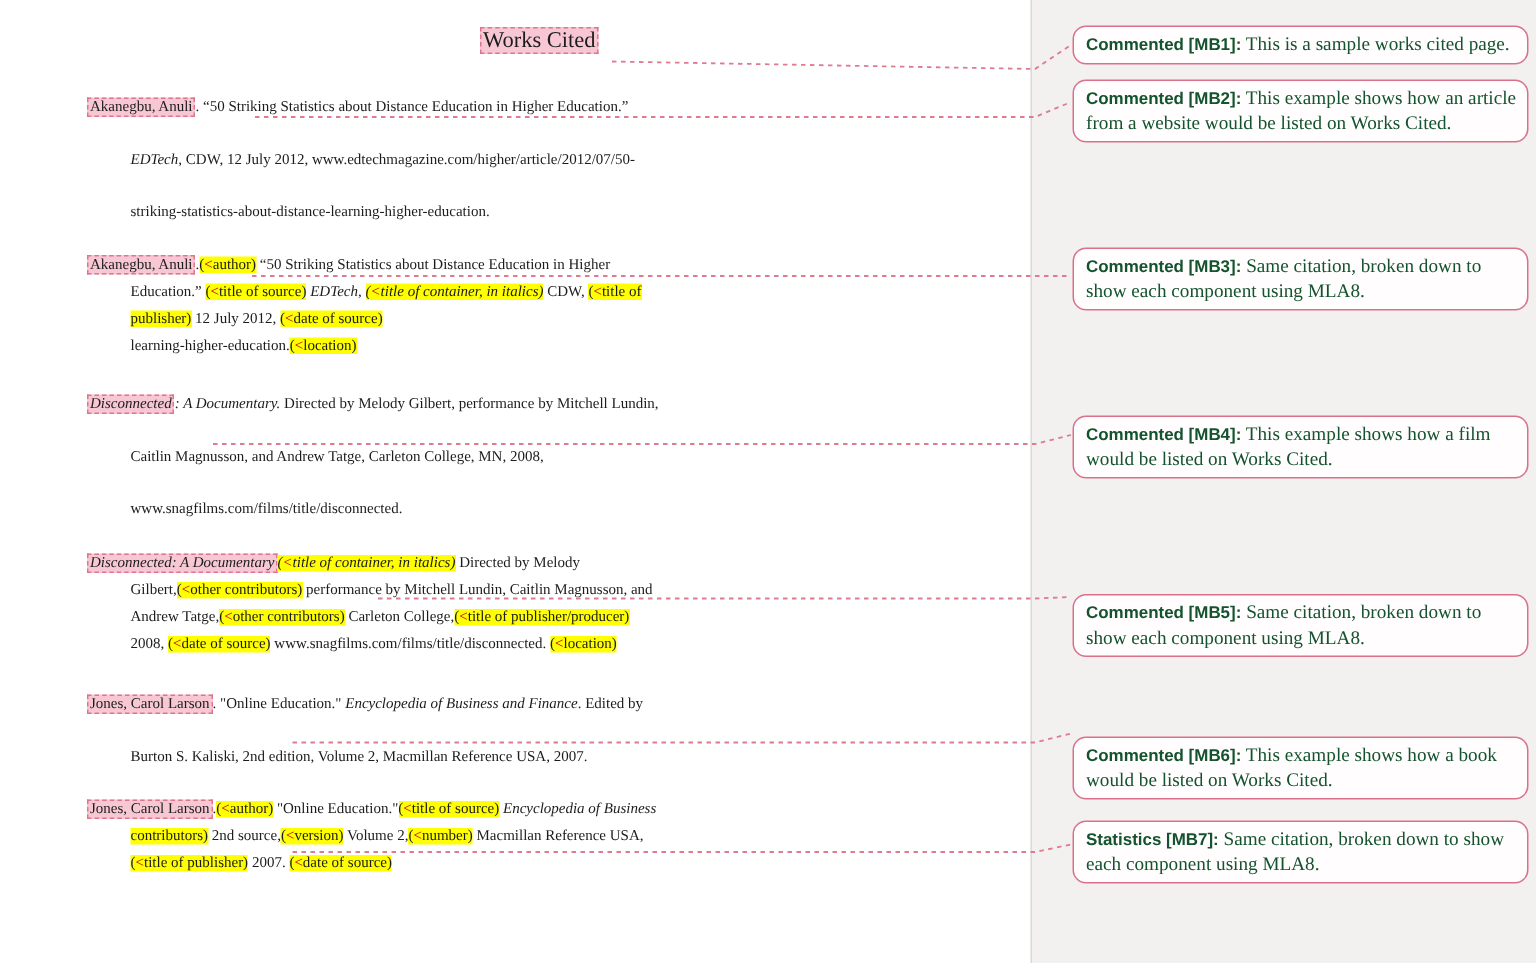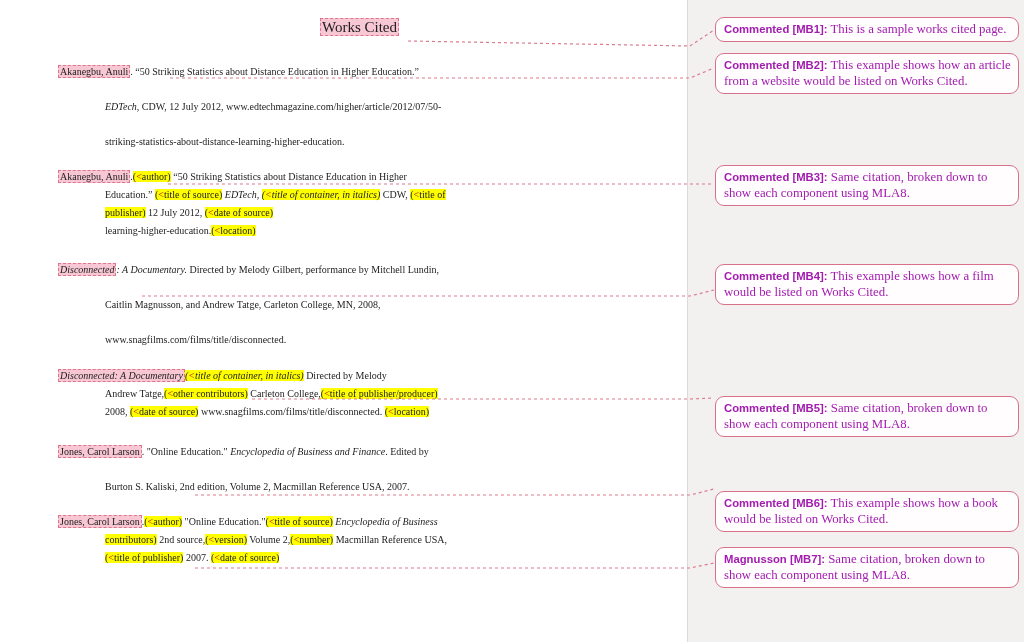--- a/index.html
+++ b/index.html
@@ -15,37 +15,37 @@
     position:absolute; left:0; top:0; width:687px; height:642px;
     background:#ffffff;
   }
   .doc-inner { padding:15px 26px 0 58px; }
   .title-line { text-align:center; height:24px; line-height:24px; font-size:15px; color:#1c1c1c; }
 
   .citation { }
   .c-double .line { height:35px; line-height:35px; }
   .c-single .line { height:18px; line-height:18px; }
   .line { white-space:pre; font-size:10px; color:#1c1c1c; }
-  .line.cont { margin-left:47px; }
+  .line.cont { margin-left:29px; }
 
   .it  { font-style:italic; }
   .hl-pink { background:#f7c8d3; border:1px dashed #df758d; padding:0 1px; }
   .hl-yel  { background:#ffff00; }
   .lt { color:#c00000; }
 
   
   .pane {
     position:absolute; left:687px; top:0; width:337px; height:642px;
     background:#f2f1ef; border-left:1px solid #dadada; box-sizing:border-box;
   }
   .comment {
     position:absolute; left:27px; width:304px; box-sizing:border-box;
     background:#fffdfe; border:1.5px solid #d9718a; border-radius:9px;
     padding:3px 7px 4px 8px;
-    font-size:12.8px; line-height:16px; color:#a21caf;
+    font-size:12.8px; line-height:16px; color:#14532d;
   }
   .comment .lbl {
     font-family:"Liberation Sans","DejaVu Sans",sans-serif;
     font-weight:bold; font-size:11.3px; letter-spacing:0;
   }
 
   
   .overlay { position:absolute; left:0; top:0; width:1024px; height:642px; pointer-events:none; }
 </style>
 </head>
@@ -68,44 +68,45 @@
             <div class="line cont"><span class="hl-yel">publisher)</span><span> 12 July 2012, </span><span class="hl-yel">(<span class="lt">&lt;</span>date of source)</span></div>
             <div class="line cont"><span>learning-higher-education.</span><span class="hl-yel">(<span class="lt">&lt;</span>location)</span></div>
           </div>
           <div class="citation c-double" style="margin-top: 12px;">
             <div class="line"><span class="hl-pink it">Disconnected</span><span class="it">: A Documentary.</span><span> Directed by Melody Gilbert, performance by Mitchell Lundin,</span></div>
             <div class="line cont"><span>Caitlin Magnusson, and Andrew Tatge, Carleton College, MN, 2008,</span></div>
             <div class="line cont"><span>www.snagfilms.com/films/title/disconnected.</span></div>
           </div>
           <div class="citation c-single" style="margin-top: 10px;">
             <div class="line"><span class="hl-pink it">Disconnected: A Documentary</span><span class="hl-yel it">(<span class="lt">&lt;</span>title of container, in italics)</span><span> Directed by Melody</span></div>
+            <div class="line cont"><span>Gilbert,</span><span class="hl-yel">(<span class="lt">&lt;</span>other contributors)</span><span> performance by Mitchell Lundin, Caitlin Magnusson, and</span></div>
             <div class="line cont"><span>Andrew Tatge,</span><span class="hl-yel">(<span class="lt">&lt;</span>other contributors)</span><span> Carleton College,</span><span class="hl-yel">(<span class="lt">&lt;</span>title of publisher/producer)</span></div>
             <div class="line cont"><span>2008, </span><span class="hl-yel">(<span class="lt">&lt;</span>date of source)</span><span> www.snagfilms.com/films/title/disconnected. </span><span class="hl-yel">(<span class="lt">&lt;</span>location)</span></div>
           </div>
           <div class="citation c-double" style="margin-top: 13px;">
             <div class="line"><span class="hl-pink">Jones, Carol Larson</span><span>. "Online Education." </span><span class="it">Encyclopedia of Business and Finance</span><span>. Edited by</span></div>
             <div class="line cont"><span>Burton S. Kaliski, 2nd edition, Volume 2, Macmillan Reference USA, 2007.</span></div>
           </div>
           <div class="citation c-single" style="margin-top: 9px;">
             <div class="line"><span class="hl-pink">Jones, Carol Larson</span><span>.</span><span class="hl-yel">(<span class="lt">&lt;</span>author)</span><span> "Online Education."</span><span class="hl-yel">(<span class="lt">&lt;</span>title of source)</span><span> </span><span class="it">Encyclopedia of Business</span></div>
             <div class="line cont"><span class="hl-yel">contributors)</span><span> 2nd source,</span><span class="hl-yel">(<span class="lt">&lt;</span>version)</span><span> Volume 2,</span><span class="hl-yel">(<span class="lt">&lt;</span>number)</span><span> Macmillan Reference USA,</span></div>
             <div class="line cont"><span class="hl-yel">(<span class="lt">&lt;</span>title of publisher)</span><span> 2007. </span><span class="hl-yel">(<span class="lt">&lt;</span>date of source)</span></div>
           </div>
         </div>
     </div>
   </div>
 
   <div class="pane">
       <div class="comment" style="top: 17px;"><span class="lbl">Commented [MB1]:</span><span> This is a sample works cited page.</span></div>
       <div class="comment" style="top: 53px;"><span class="lbl">Commented [MB2]:</span><span> This example shows how an article from a website would be listed on Works Cited.</span></div>
       <div class="comment" style="top: 165px;"><span class="lbl">Commented [MB3]:</span><span> Same citation, broken down to show each component using MLA8.</span></div>
-      <div class="comment" style="top: 264px;"><span class="lbl">Commented [MB4]:</span><span> This example shows how a film would be listed on Works Cited.</span></div>
+      <div class="comment" style="top: 277px;"><span class="lbl">Commented [MB4]:</span><span> This example shows how a film would be listed on Works Cited.</span></div>
       <div class="comment" style="top: 396px;"><span class="lbl">Commented [MB5]:</span><span> Same citation, broken down to show each component using MLA8.</span></div>
       <div class="comment" style="top: 491px;"><span class="lbl">Commented [MB6]:</span><span> This example shows how a book would be listed on Works Cited.</span></div>
-      <div class="comment" style="top: 547px;"><span class="lbl">Magnusson [MB7]:</span><span> Same citation, broken down to show each component using MLA8.</span></div>
+      <div class="comment" style="top: 547px;"><span class="lbl">Statistics [MB7]:</span><span> Same citation, broken down to show each component using MLA8.</span></div>
     </div>
 
   <svg class="overlay" width="1024" height="642" viewBox="0 0 1024 642" xmlns="http://www.w3.org/2000/svg">
       <polyline points="408,41 690,46 714,30" fill="none" stroke="#dd7b90" stroke-width="1.2" stroke-dasharray="3 3"></polyline>
       <polyline points="170,78 690,78 714,68" fill="none" stroke="#dd7b90" stroke-width="1.2" stroke-dasharray="3 3"></polyline>
       <polyline points="168,184 690,184 714,184" fill="none" stroke="#dd7b90" stroke-width="1.2" stroke-dasharray="3 3"></polyline>
       <polyline points="142,296 690,296 714,290" fill="none" stroke="#dd7b90" stroke-width="1.2" stroke-dasharray="3 3"></polyline>
       <polyline points="252,399 690,399 714,398" fill="none" stroke="#dd7b90" stroke-width="1.2" stroke-dasharray="3 3"></polyline>
       <polyline points="195,495 690,495 714,489" fill="none" stroke="#dd7b90" stroke-width="1.2" stroke-dasharray="3 3"></polyline>
       <polyline points="195,568 690,568 714,563" fill="none" stroke="#dd7b90" stroke-width="1.2" stroke-dasharray="3 3"></polyline>

